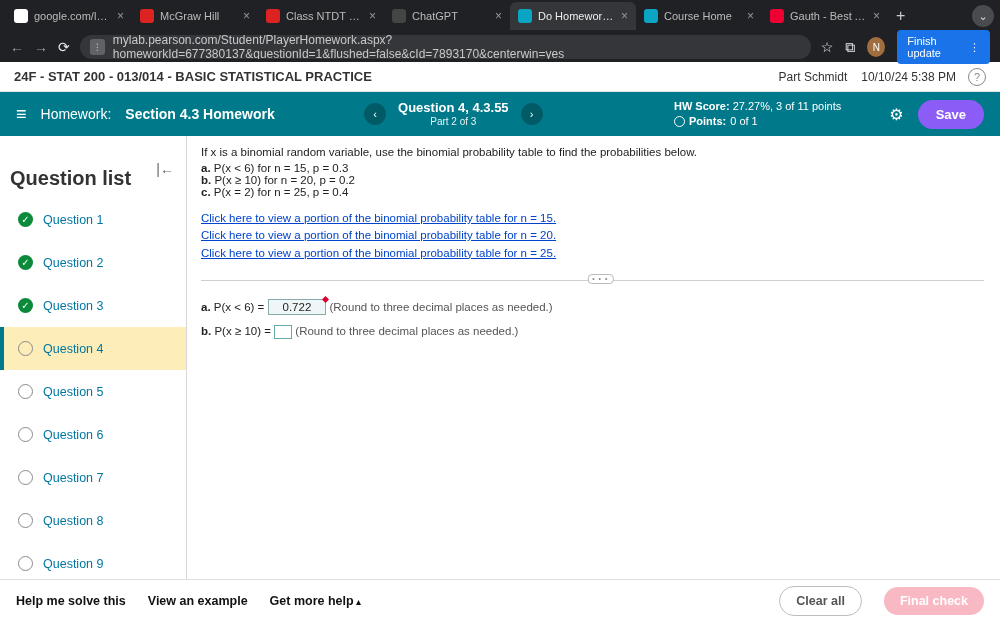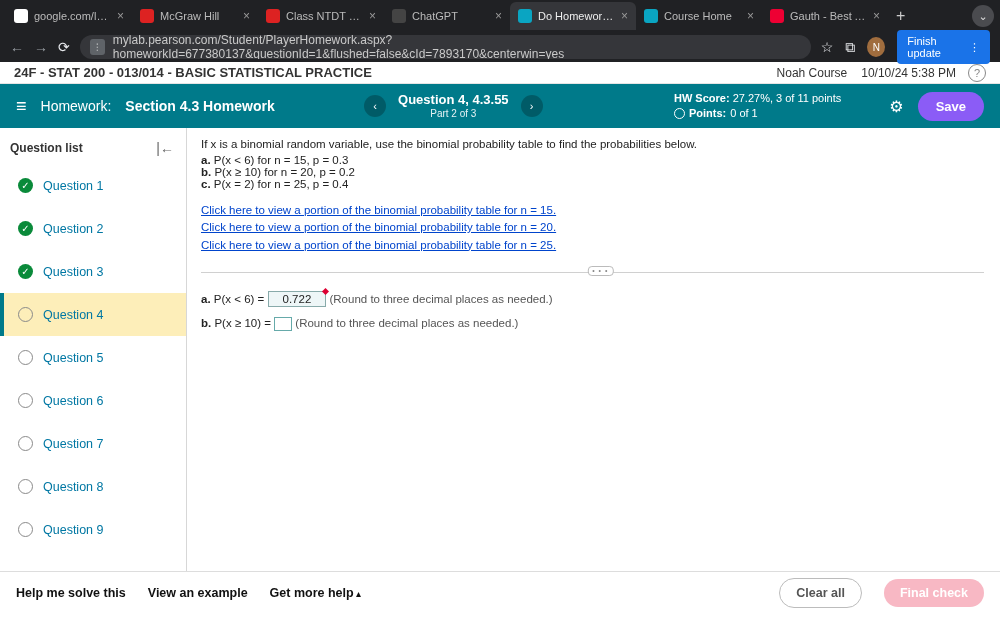--- a/index.html
+++ b/index.html
@@ -21,21 +21,21 @@
   .addr-bar .navbtn.enabled { color: #e8eaed; }
   .url-pill { flex: 1 1 auto; background: #35363a; border-radius: 15px; height: 24px; display: flex; align-items: center; padding: 0 10px; gap: 8px; font-size: 12px; color: #c9c9c9; overflow: hidden; }
   .url-pill .site-icon { width: 16px; height: 16px; background: #5f6368; border-radius: 3px; display: flex; align-items: center; justify-content: center; font-size: 9px; color: #ddd; }
   .addr-bar .right-icons { display: flex; align-items: center; gap: 12px; }
   .addr-bar .star { color: #e8eaed; font-size: 14px; }
   .addr-bar .ext  { color: #e8eaed; font-size: 14px; }
   .addr-bar .avatar { width: 20px; height: 20px; border-radius: 50%; background: #a06d3e; color: #fff; font-size: 10px; display: flex; align-items: center; justify-content: center; }
   .addr-bar .finish { background: #1a73e8; color: #fff; font-size: 11px; padding: 5px 10px; border-radius: 4px; display: flex; align-items: center; gap: 4px; }
 
   
-  .course-bar { height: 22px; display: flex; align-items: center; padding: 0 14px; font-size: 13px; color: #333; border-bottom: 1px solid #e5e5e5; }
+  .course-bar { height: 30px; display: flex; align-items: center; padding: 0 14px; font-size: 13px; color: #333; border-bottom: 1px solid #e5e5e5; }
   .course-bar .title { font-weight: bold; }
   .course-bar .spacer { flex: 1; }
   .course-bar .user { font-size: 12px; color: #333; margin-right: 14px; }
   .course-bar .time { font-size: 12px; color: #333; margin-right: 12px; }
   .course-bar .help { width: 18px; height: 18px; border: 1.5px solid #888; border-radius: 50%; color: #888; font-size: 11px; display: flex; align-items: center; justify-content: center; }
 
   
   .hw-header { background: #007a8a; color: #fff; height: 44px; display: flex; align-items: center; padding: 0 16px; gap: 14px; }
   .hw-header .hamburger { font-size: 18px; }
   .hw-header .hwlabel { font-size: 14px; }
@@ -52,21 +52,21 @@
   .hw-header .scores .ptscircle { width: 11px; height: 11px; border: 1.5px solid #fff; border-radius: 50%; display: inline-block; }
   .hw-header .gear { font-size: 16px; }
   .hw-header .save-btn { background: #8b5cf6; color: #fff; border-radius: 18px; padding: 7px 18px; font-size: 13px; font-weight: bold; }
 
   
   .workspace { display: flex; height: calc(625px - 32px - 30px - 34px - 44px - 42px); }
 
   
   .sidebar { width: 187px; border-right: 1px solid #d7d7d7; display: flex; flex-direction: column; }
   .sidebar-head { display: flex; align-items: center; justify-content: space-between; padding: 12px 12px 8px 10px; }
-  .sidebar-head .htxt { font-size: 12px; font-weight: bold; color: #333; }
+  .sidebar-head .htxt { font-size: 20px; font-weight: bold; color: #333; margin-top: 19px; }
   .sidebar-head .collapse { color: #666; font-size: 14px; }
   .qitem { display: flex; align-items: center; gap: 10px; padding: 14px 12px 14px 18px; font-size: 12.5px; color: #0077a3; cursor: pointer; }
   .qitem.active { background: #fdeeb9; border-left: 4px solid #007a8a; padding-left: 14px; }
   .qitem .status { width: 15px; height: 15px; border-radius: 50%; flex: 0 0 auto; display: flex; align-items: center; justify-content: center; font-size: 10px; }
   .qitem .status.done { background: #0a8a3a; color: #fff; }
   .qitem .status.open { border: 1.5px solid #8a8a8a; }
 
   
   .main { flex: 1; padding: 10px 16px 10px 14px; font-size: 11.5px; color: #222; overflow: auto; }
   .main .prompt { margin-bottom: 4px; }
@@ -151,21 +151,21 @@
         <span>Finish update</span>
           <span>⋮</span>
       </span>
     </div>
   </div>
 </div>
 
 <div class="course-bar">
   <span class="title">24F - STAT 200 - 013/014 - BASIC STATISTICAL PRACTICE</span>
   <span class="spacer"></span>
-  <span class="user">Noah Course</span>
+  <span class="user">Part Schmidt</span>
   <span class="time">10/10/24 5:38 PM</span>
   <span class="help">?</span>
 </div>
 
 <div class="hw-header">
   <span class="hamburger">≡</span>
   <span class="hwlabel">Homework:</span>
   <span class="hwname">Section 4.3 Homework</span>
   <span class="midgap"></span>
   <div class="qnav">

